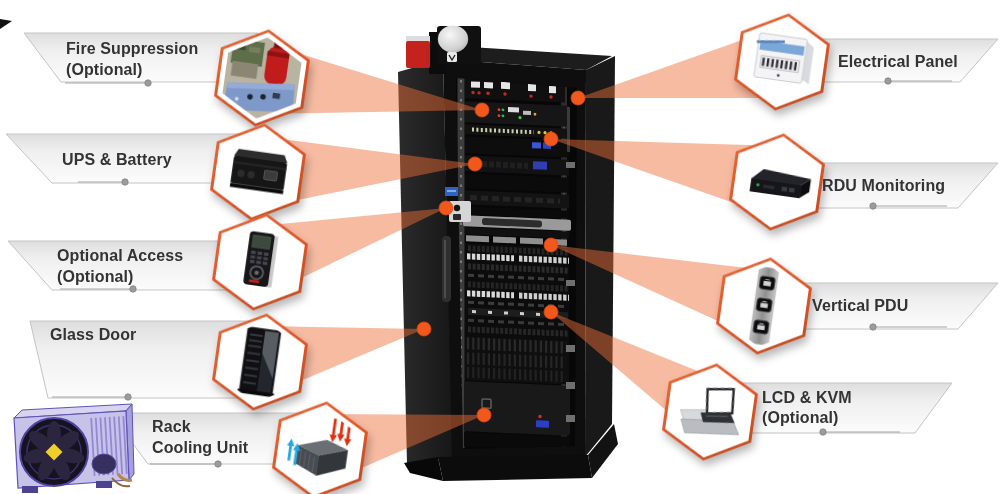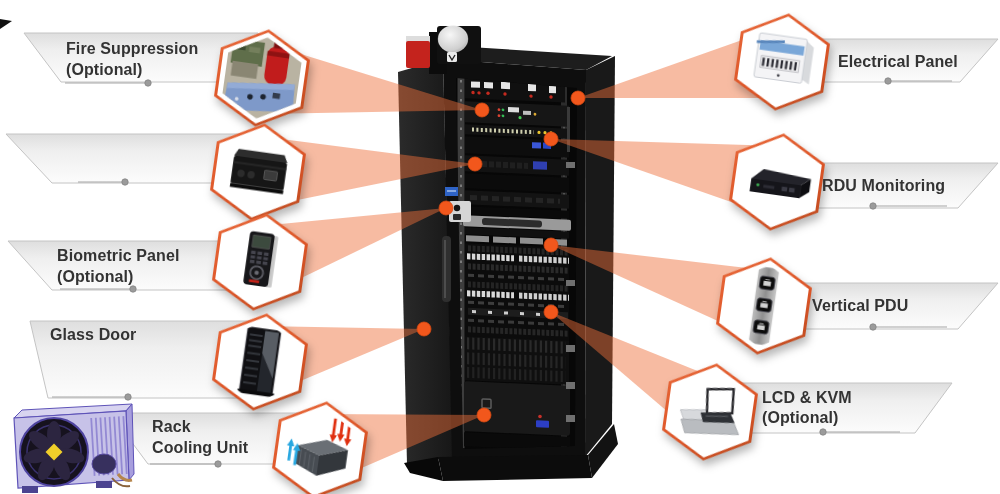--- a/index.html
+++ b/index.html
@@ -480,22 +480,25 @@
       <polygon points="30,46 62,42 68,52 34,56" fill="#2e3136"></polygon>
       <line x1="36" y1="49" x2="60" y2="46" stroke="#56595e" stroke-width="1.4"></line>
     </svg>
   </div>
 </div>
 
 <div class="callout-text" style="left:66px;top:26px">
   <span>Fire Suppression</span>
   <span>(Optional)</span>
 </div>
+<div class="callout-text" style="left:62px;top:137px">
+  <span>UPS &amp; Battery</span>
+</div>
 <div class="callout-text" style="left:57px;top:233px">
-  <span>Biometric Panel</span>
+  <span>Optional Access</span>
   <span>(Optional)</span>
 </div>
 <div class="callout-text" style="left:50px;top:312px;line-height:22px">
   <span>Glass Door</span>
 </div>
 <div class="callout-text" style="left:152px;top:404px">
   <span>Rack</span>
   <span>Cooling Unit</span>
 </div>
 <div class="callout-text" style="left:838px;top:39px">

